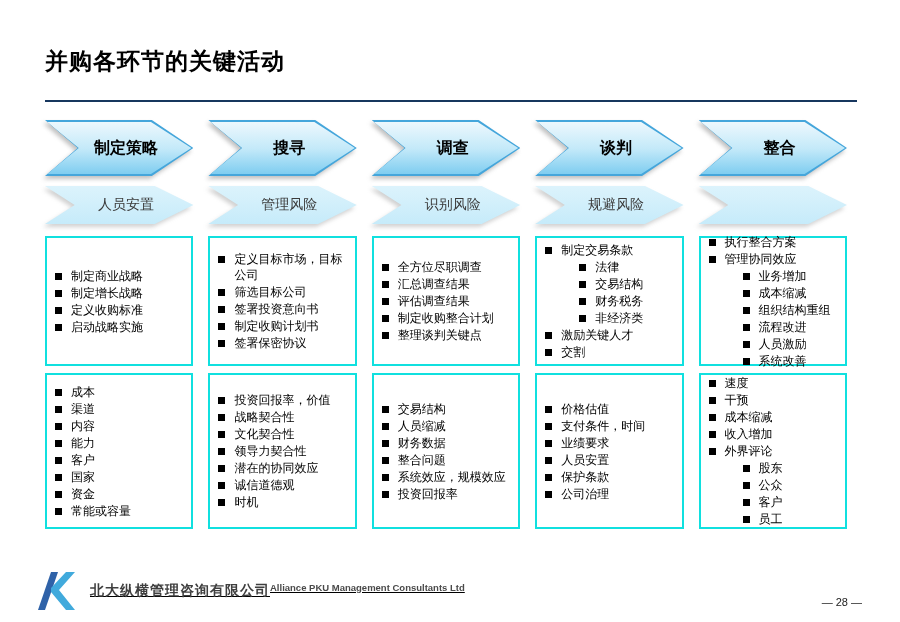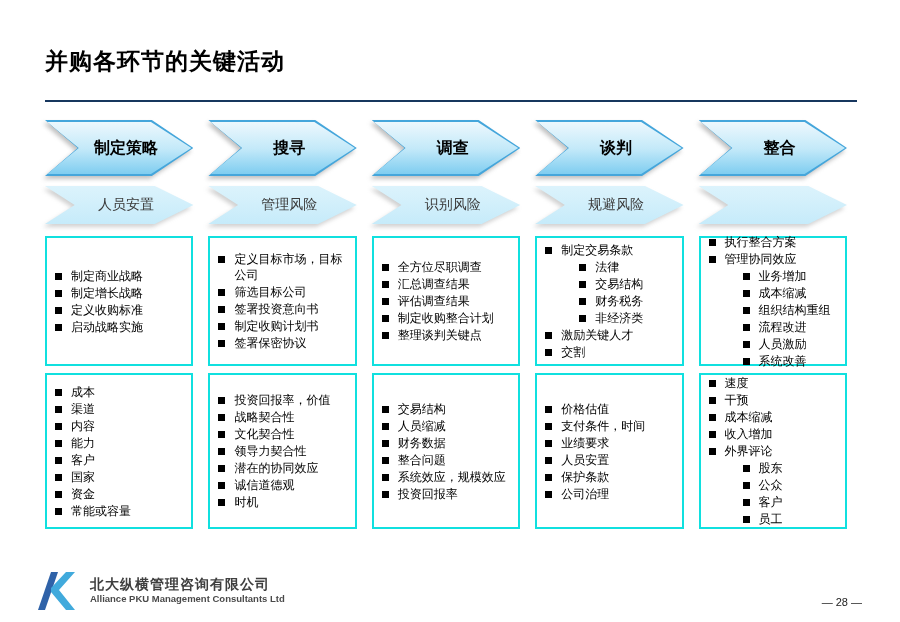--- a/index.html
+++ b/index.html
@@ -45,21 +45,21 @@
   .box-activities{height:130px;margin-bottom:7px;}
   .box-factors{height:156px;}
   .li{display:flex;align-items:flex-start;font-size:12px;line-height:16px;
     color:#000;margin:0.5px 0;}
   .li.lvl1{margin-left:34px;}
   .sq{width:7px;height:7px;background:#000;flex:0 0 7px;margin:5px 9px 0 0;}
   .li-t{flex:1 1 auto;}
   
   .footer{position:absolute;left:36px;bottom:10px;display:flex;align-items:center;}
   .logo-mark{margin-right:8px;flex:0 0 auto;}
-  .company-text{display:flex;flex-direction:column;}
+  .company-text{display:flex;flex-direction:row;text-decoration:underline;}
   .company-cn{font-size:14px;font-weight:bold;color:#3f3f3f;letter-spacing:1px;line-height:17px;}
   .company-en{font-size:9.5px;font-weight:bold;color:#4a4a4a;line-height:12px;text-align:right;}
   .page-number{position:absolute;right:38px;bottom:14px;font-size:11px;color:#222;}
 </style>
 </head>
 <body>
 
 <div class="title-wrap">
   <div class="slide-title">并购各环节的关键活动</div>
 </div>

